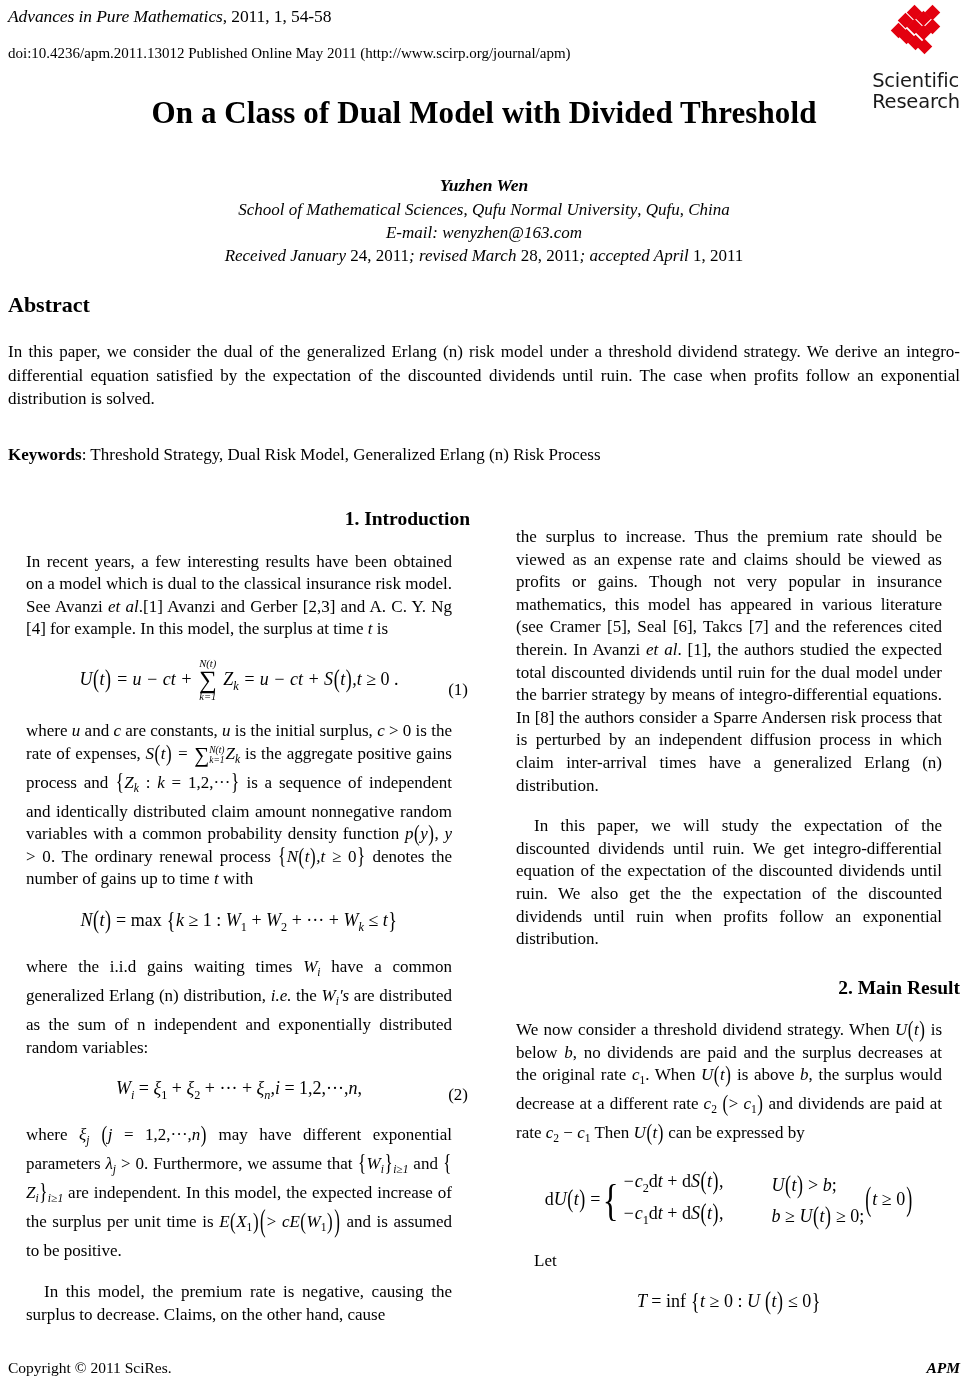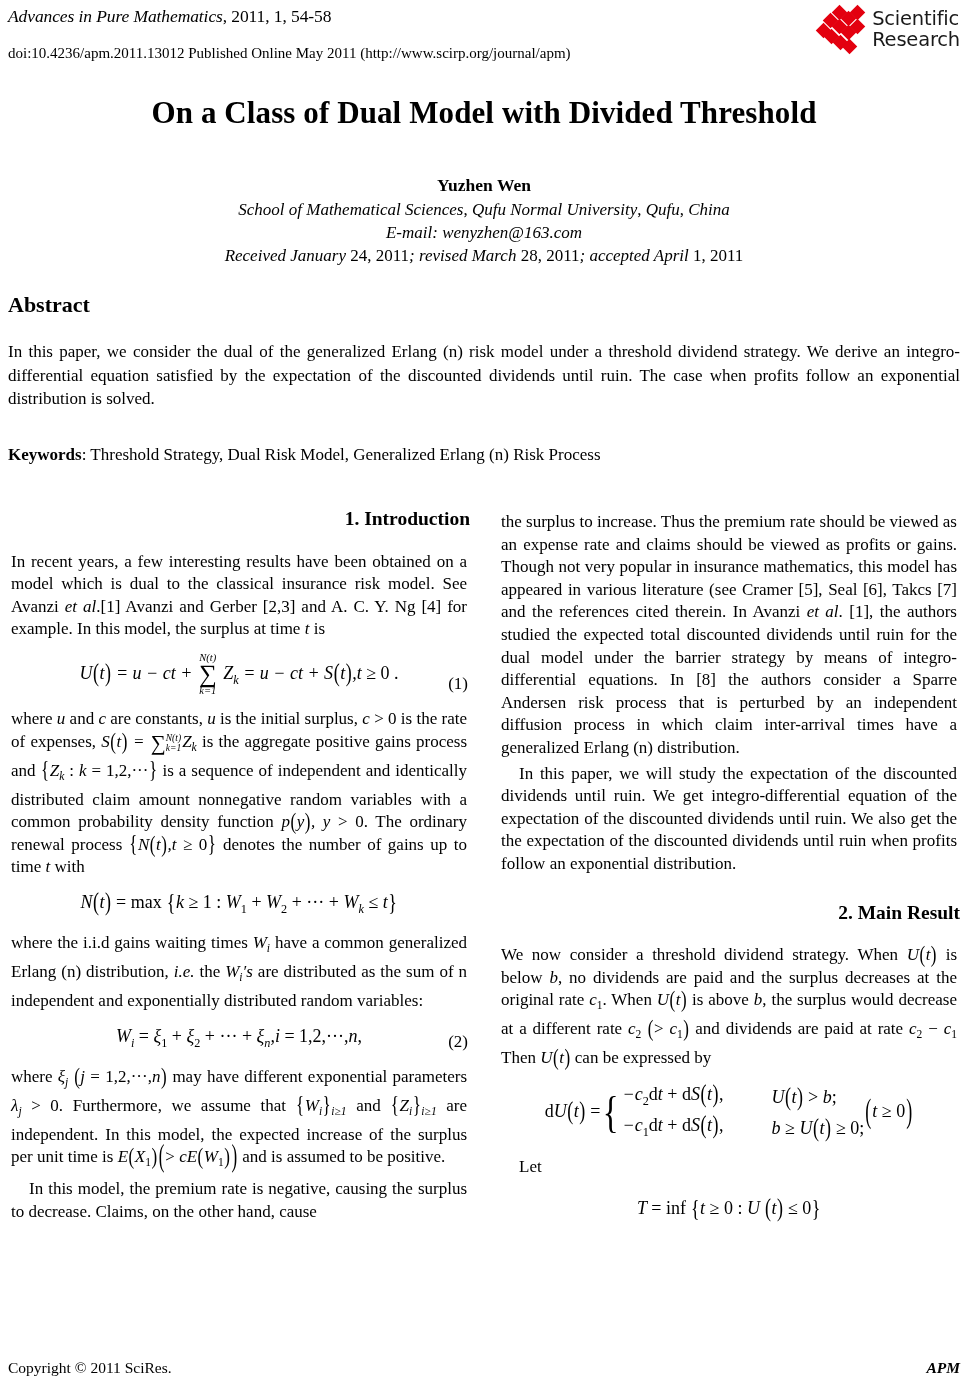--- a/index.html
+++ b/index.html
@@ -47,21 +47,22 @@
     font-size: 15px;
     margin-top: 18px;
     white-space: nowrap;
   }
   .logo {
     position: absolute;
     right: 0px;
     top: 0px;
     display: flex;
     align-items: center;
-    gap: 8px;
+    gap: 18px;
+    flex-direction: column;
   }
   .logo-marks {
     position: relative;
     width: 46px;
     height: 46px;
   }
   .logo-marks i {
     position: absolute;
     width: 11px;
     height: 11px;
@@ -92,20 +93,21 @@
   .authors {
     position: absolute;
     top: 175px;
     left: 40px;
     width: 888px;
     text-align: center;
   }
   .author-name {
     font-size: 17.5px;
     font-weight: bold;
+    font-style: italic;
   }
   .affil {
     font-size: 17px;
     font-style: italic;
     margin-top: 4px;
   }
   .affil .upright { font-style: normal; }
   .email {
     font-size: 17px;
     font-style: italic;
@@ -158,21 +160,21 @@
   .col-right { left: 498px; }
 
   h2.sec {
     font-size: 19.5px;
     font-weight: bold;
     margin: 0 0 20px 0;
     text-align: right;
   }
   h2.sec.spaced { margin-top: 26px; }
   p.para {
-    margin: 3px;
+    margin: 18px;
     text-indent: 0;
   }
   p.para.indent { text-indent: 18px; }
 
   
   .math {
     font-family: "Liberation Serif", serif;
     font-style: italic;
   }
   .mathup { font-style: normal; }

